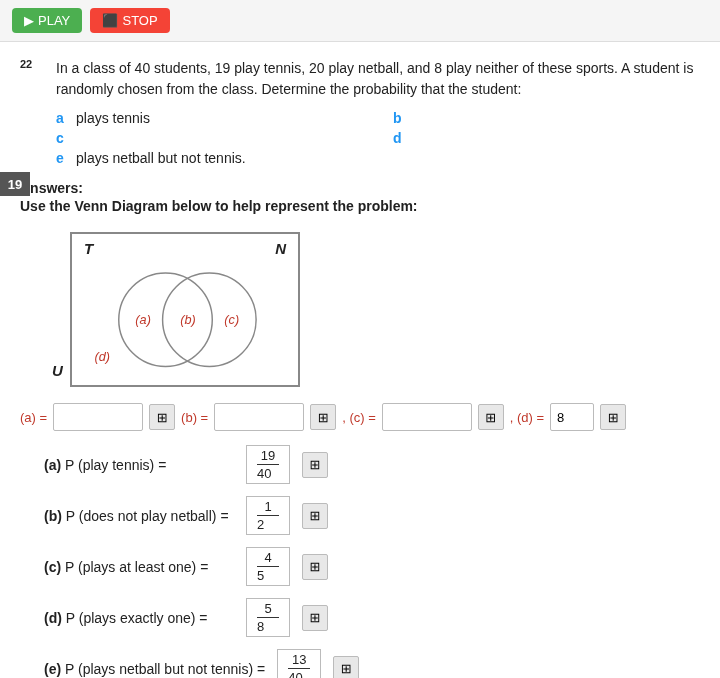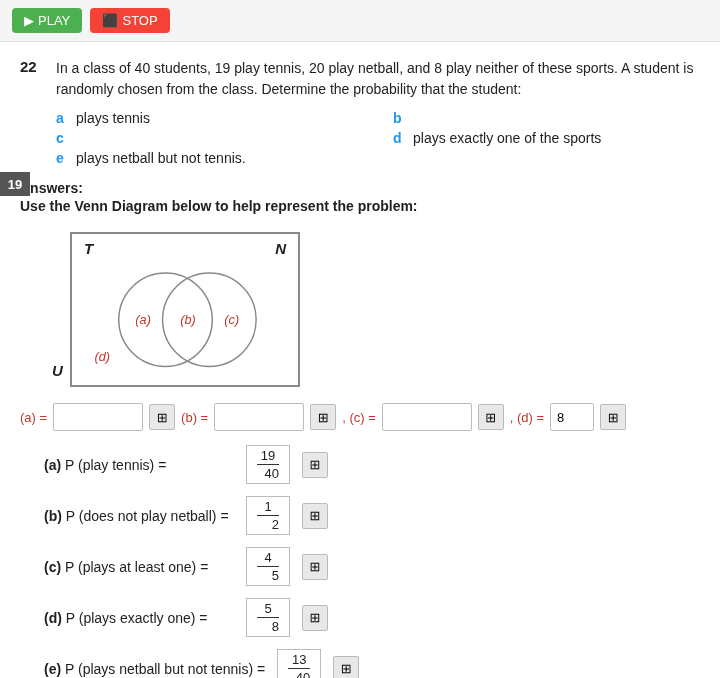--- a/index.html
+++ b/index.html
@@ -54,21 +54,21 @@
       font-weight: bold;
     }
 
     .question-header {
       display: flex;
       gap: 8px;
       margin-bottom: 10px;
     }
     .question-num {
       font-weight: bold;
-      font-size: 15px;
+      font-size: 11px;
       min-width: 28px;
     }
     .question-text {
       font-size: 14px;
       line-height: 1.5;
       flex: 1;
     }
 
     
     .sub-questions {
@@ -203,21 +203,21 @@
     .fraction-num {
       font-size: 13px;
       border-bottom: 1px solid #333;
       width: 100%;
       text-align: center;
       padding-bottom: 1px;
     }
     .fraction-den {
       font-size: 13px;
       width: 100%;
-      text-align: right;
+      text-align: left;
       padding-top: 1px;
     }
   </style>
 </head>
 <body>
 
 <div class="toolbar">
   <button class="btn-play">
     <span>▶</span>
     <span>PLAY</span>
@@ -245,21 +245,20 @@
       <span>plays tennis</span>
     </div>
     <div class="sub-q">
       <span class="sub-label">b</span>
     </div>
     <div class="sub-q">
       <span class="sub-label">c</span>
     </div>
     <div class="sub-q">
       <span class="sub-label">d</span>
-      <span>plays exactly one of the sports</span>
     </div>
     <div class="sub-q">
       <span class="sub-label">e</span>
       <span>plays netball but not tennis.</span>
     </div>
   </div>
 
   <div class="answers-section">
     <div class="answers-title">Answers:</div>
     <div class="answers-subtitle">Use the Venn Diagram below to help represent the problem:</div>

